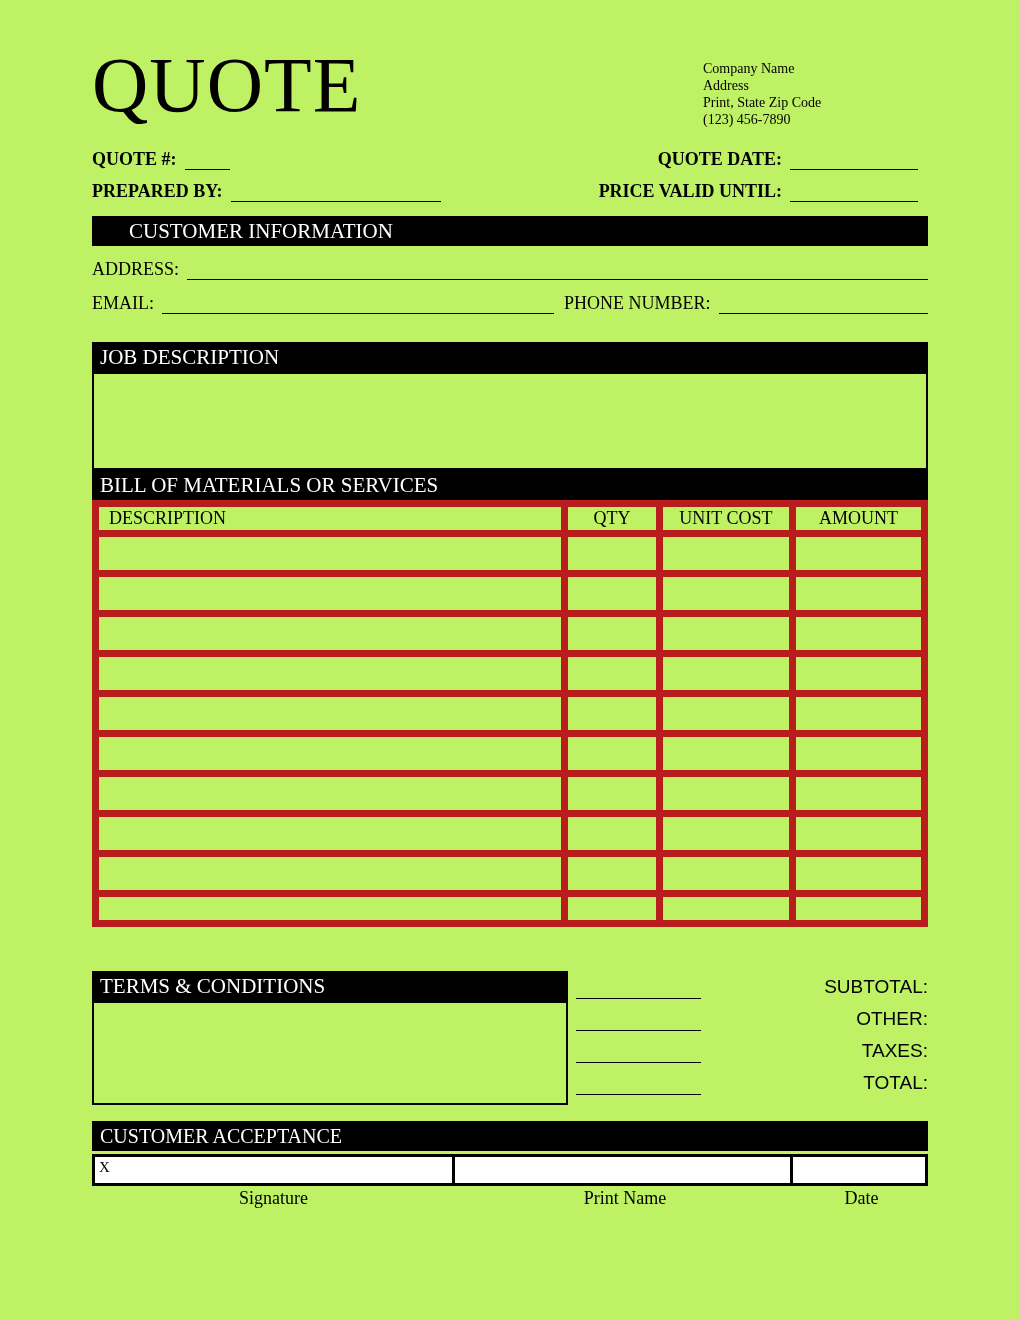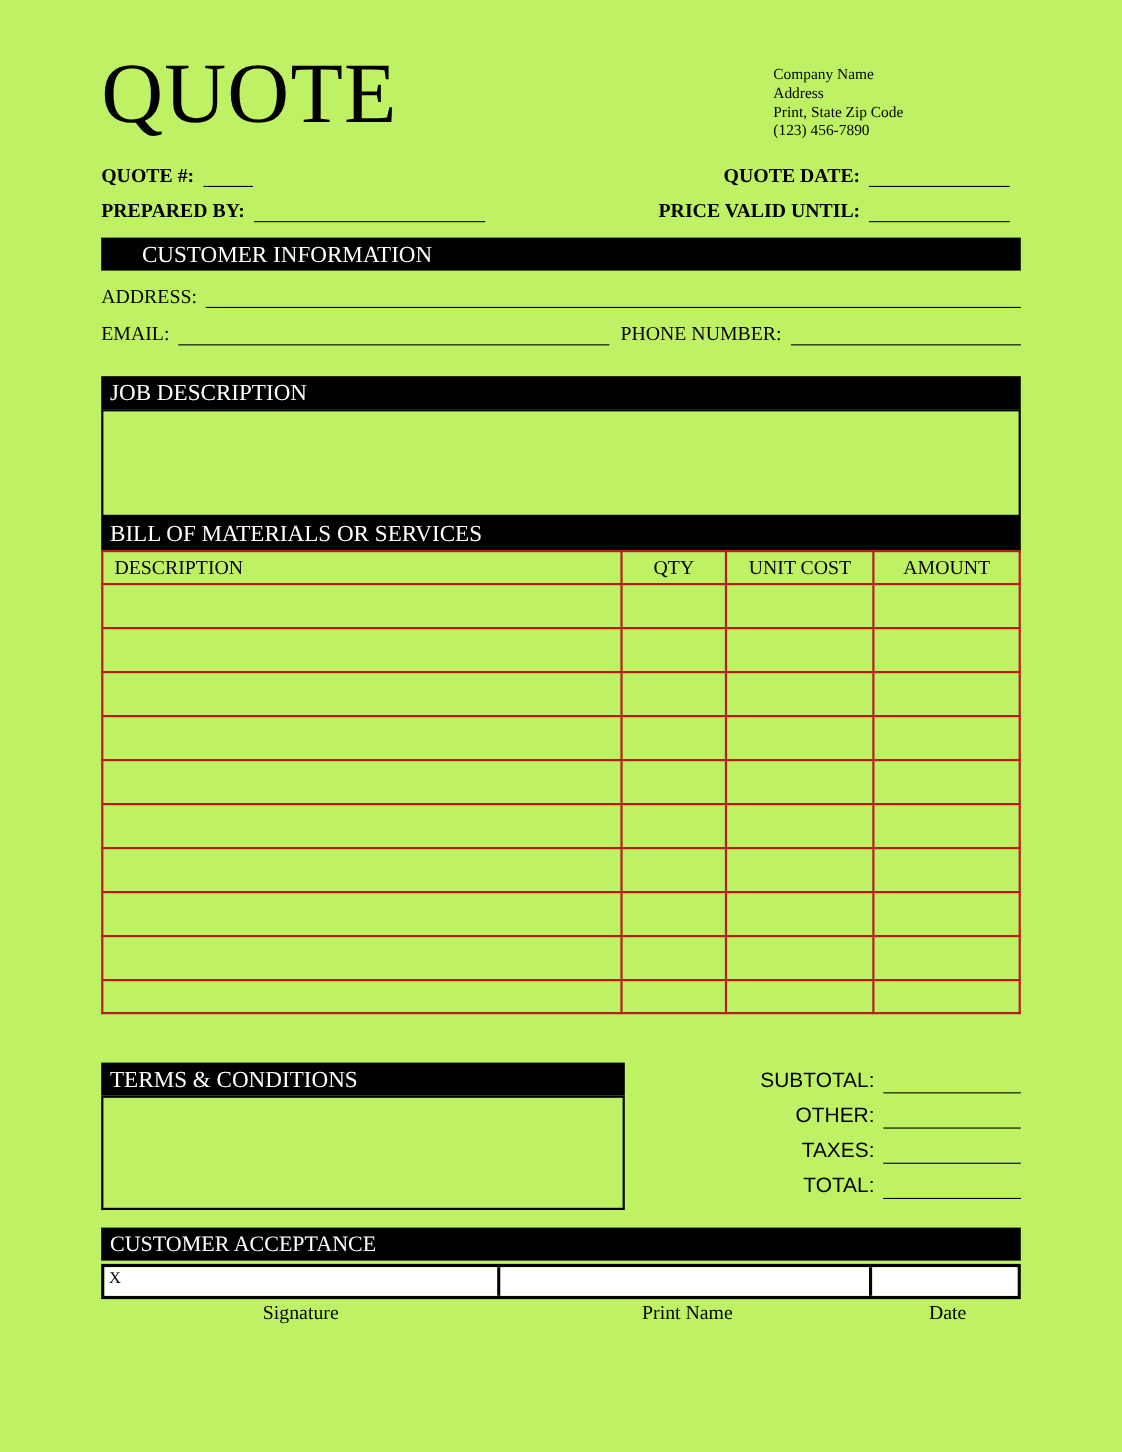--- a/index.html
+++ b/index.html
@@ -55,31 +55,31 @@
   
   .job-box { border: 2px solid #000; height: 98px; }
   .terms-box { border: 2px solid #000; height: 104px; }
 
   
   .bill-table { width: 100%; border-collapse: collapse; table-layout: fixed; }
   .bill-table col.c-desc { width: 56.6%; }
   .bill-table col.c-qty { width: 11.4%; }
   .bill-table col.c-cost { width: 16.1%; }
   .bill-table col.c-amt { width: 15.9%; }
-  .bill-table th, .bill-table td { border: 2px solid #b91c1c; }
+  .bill-table th, .bill-table td { border: 7px solid #b91c1c; }
   .bill-table th { font-size: 18px; font-weight: 400; height: 30px; text-align: center; }
   .bill-table th.h-desc { text-align: left; padding-left: 10px; }
   .bill-table td { height: 40px; }
   .bill-table tr.last td { height: 30px; }
 
   
   .bottom-section { display: flex; margin-top: 44px; align-items: flex-start; }
   .terms-col { width: 476px; flex: none; }
   .totals-col { flex: 1; padding-top: 4px; }
-  .totals-row { display: flex; justify-content: flex-end; align-items: flex-end; height: 24px; margin-bottom: 8px; font-family: "Liberation Sans", sans-serif; font-size: 19px; }
+  .totals-row { display: flex; justify-content: flex-end; align-items: flex-end; height: 24px; margin-bottom: 8px; font-family: "Liberation Sans", sans-serif; font-size: 19px; flex-direction: column; }
   .totals-row .t-line { width: 125px; border-bottom: 1px solid #000; align-self: stretch; margin-left: 8px; }
 
   
   .bar-accept { margin-top: 16px; font-size: 20px; }
   .accept-strip { display: flex; border: 3px solid #000; height: 32px; margin-top: 3px; }
   .accept-cell { background: #fff; }
   .accept-cell.sig { width: 43.4%; border-right: 3px solid #000; font-size: 15px; padding: 2px 0 0 4px; }
   .accept-cell.print { width: 40.7%; border-right: 3px solid #000; }
   .accept-cell.date { width: 15.9%; }
   .accept-labels { display: flex; margin-top: 2px; font-size: 18px; }

